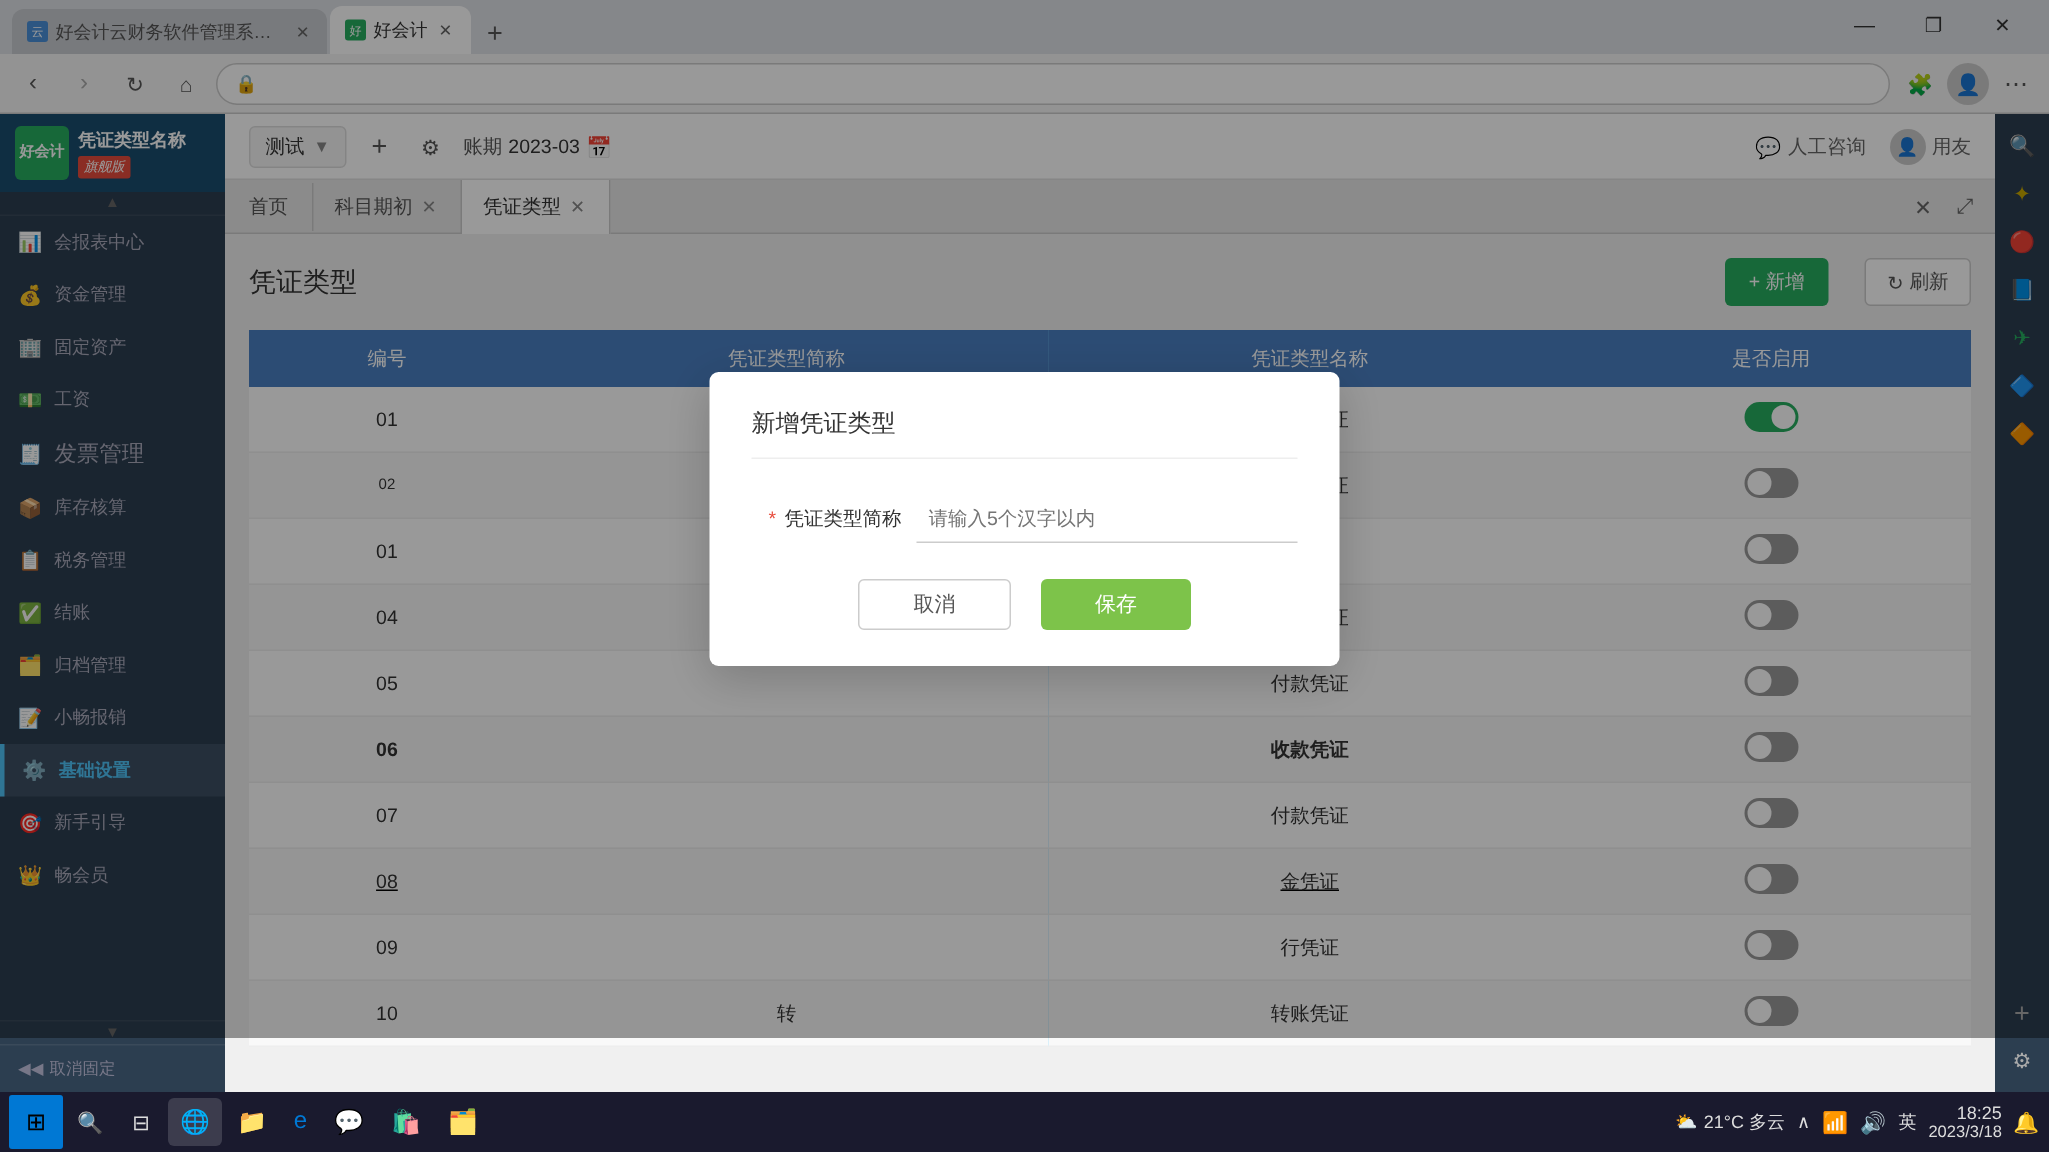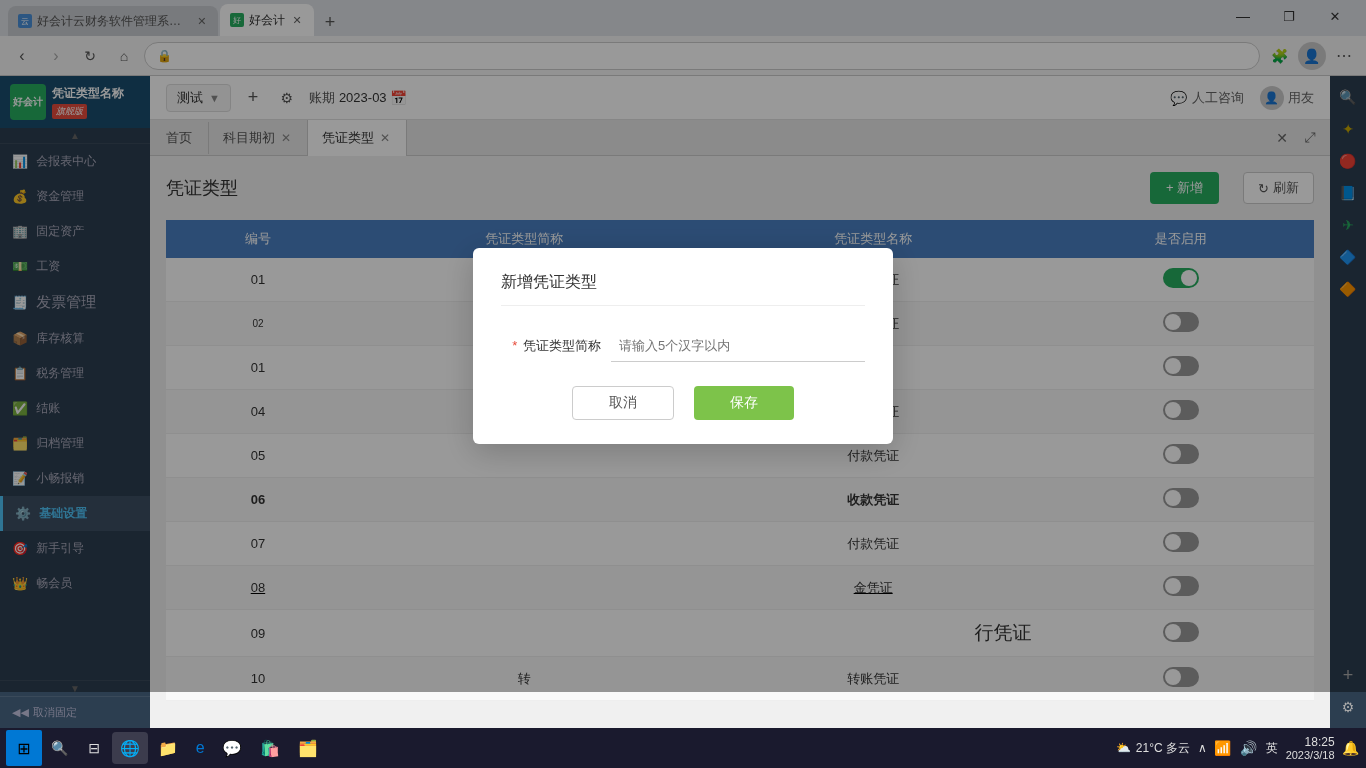--- a/index.html
+++ b/index.html
@@ -239,21 +239,21 @@
             </tr>
             <tr style="background: rgb(249, 249, 249); text-decoration: underline;">
               <td style="padding: 10px 16px; text-align: center; font-size: 13px; color: rgb(51, 51, 51); border-bottom: 1px solid rgb(238, 238, 238);">08</td>
               <td style="padding: 10px 16px; text-align: center; font-size: 13px; color: rgb(51, 51, 51); border-bottom: 1px solid rgb(238, 238, 238);"></td>
               <td style="padding: 10px 16px; text-align: center; font-size: 13px; color: rgb(51, 51, 51); border-bottom: 1px solid rgb(238, 238, 238);">金凭证</td>
               <td style="padding: 10px 16px; text-align: center; border-bottom: 1px solid rgb(238, 238, 238);"><div class="toggle off" style="width: 36px; height: 20px; border-radius: 10px; position: relative; display: inline-block; cursor: pointer; background: rgb(153, 153, 153);"><div style="width: 16px; height: 16px; background: white; border-radius: 50%; position: absolute; top: 2px; left: 2px;"></div></div></td>
             </tr>
             <tr style="background: rgb(255, 255, 255);">
               <td style="padding: 10px 16px; text-align: center; font-size: 13px; color: rgb(51, 51, 51); border-bottom: 1px solid rgb(238, 238, 238);">09</td>
               <td style="padding: 10px 16px; text-align: center; font-size: 13px; color: rgb(51, 51, 51); border-bottom: 1px solid rgb(238, 238, 238);"></td>
-              <td style="padding: 10px 16px; text-align: right; font-size: 19px; color: rgb(51, 51, 51); border-bottom: 1px solid rgb(238, 238, 238);">行凭证</td>
+              <td style="padding: 10px 16px; text-align: center; font-size: 13px; color: rgb(51, 51, 51); border-bottom: 1px solid rgb(238, 238, 238);">行凭证</td>
               <td style="padding: 10px 16px; text-align: center; border-bottom: 1px solid rgb(238, 238, 238);"><div class="toggle off" style="width: 36px; height: 20px; border-radius: 10px; position: relative; display: inline-block; cursor: pointer; background: rgb(153, 153, 153);"><div style="width: 16px; height: 16px; background: white; border-radius: 50%; position: absolute; top: 2px; left: 2px;"></div></div></td>
             </tr>
             <tr style="background: rgb(249, 249, 249);">
               <td style="padding: 10px 16px; text-align: center; font-size: 13px; color: rgb(51, 51, 51); border-bottom: 1px solid rgb(238, 238, 238);">10</td>
               <td style="padding: 10px 16px; text-align: center; font-size: 13px; color: rgb(51, 51, 51); border-bottom: 1px solid rgb(238, 238, 238);">转</td>
               <td style="padding: 10px 16px; text-align: center; font-size: 13px; color: rgb(51, 51, 51); border-bottom: 1px solid rgb(238, 238, 238);">转账凭证</td>
               <td style="padding: 10px 16px; text-align: center; border-bottom: 1px solid rgb(238, 238, 238);"><div class="toggle off" style="width: 36px; height: 20px; border-radius: 10px; position: relative; display: inline-block; cursor: pointer; background: rgb(153, 153, 153);"><div style="width: 16px; height: 16px; background: white; border-radius: 50%; position: absolute; top: 2px; left: 2px;"></div></div></td>
             </tr>
           </tbody>
       </table>

